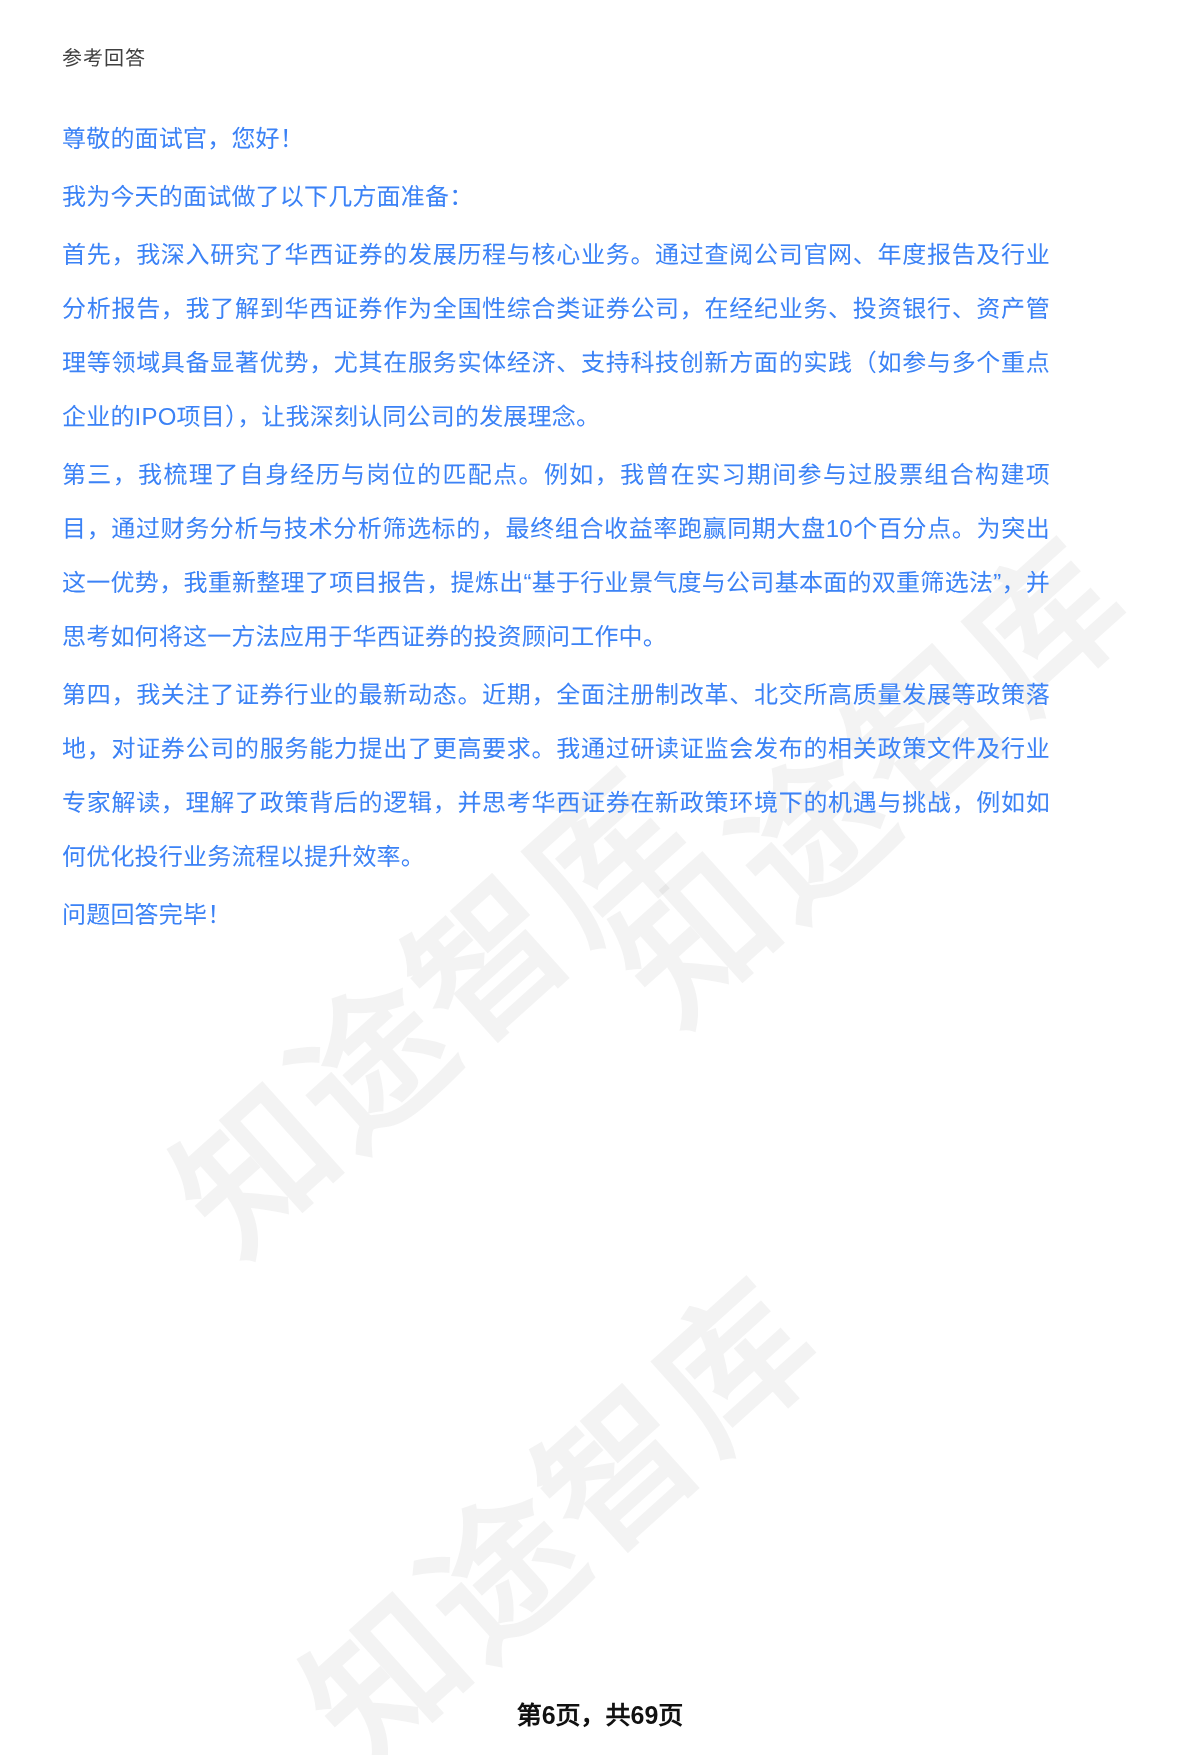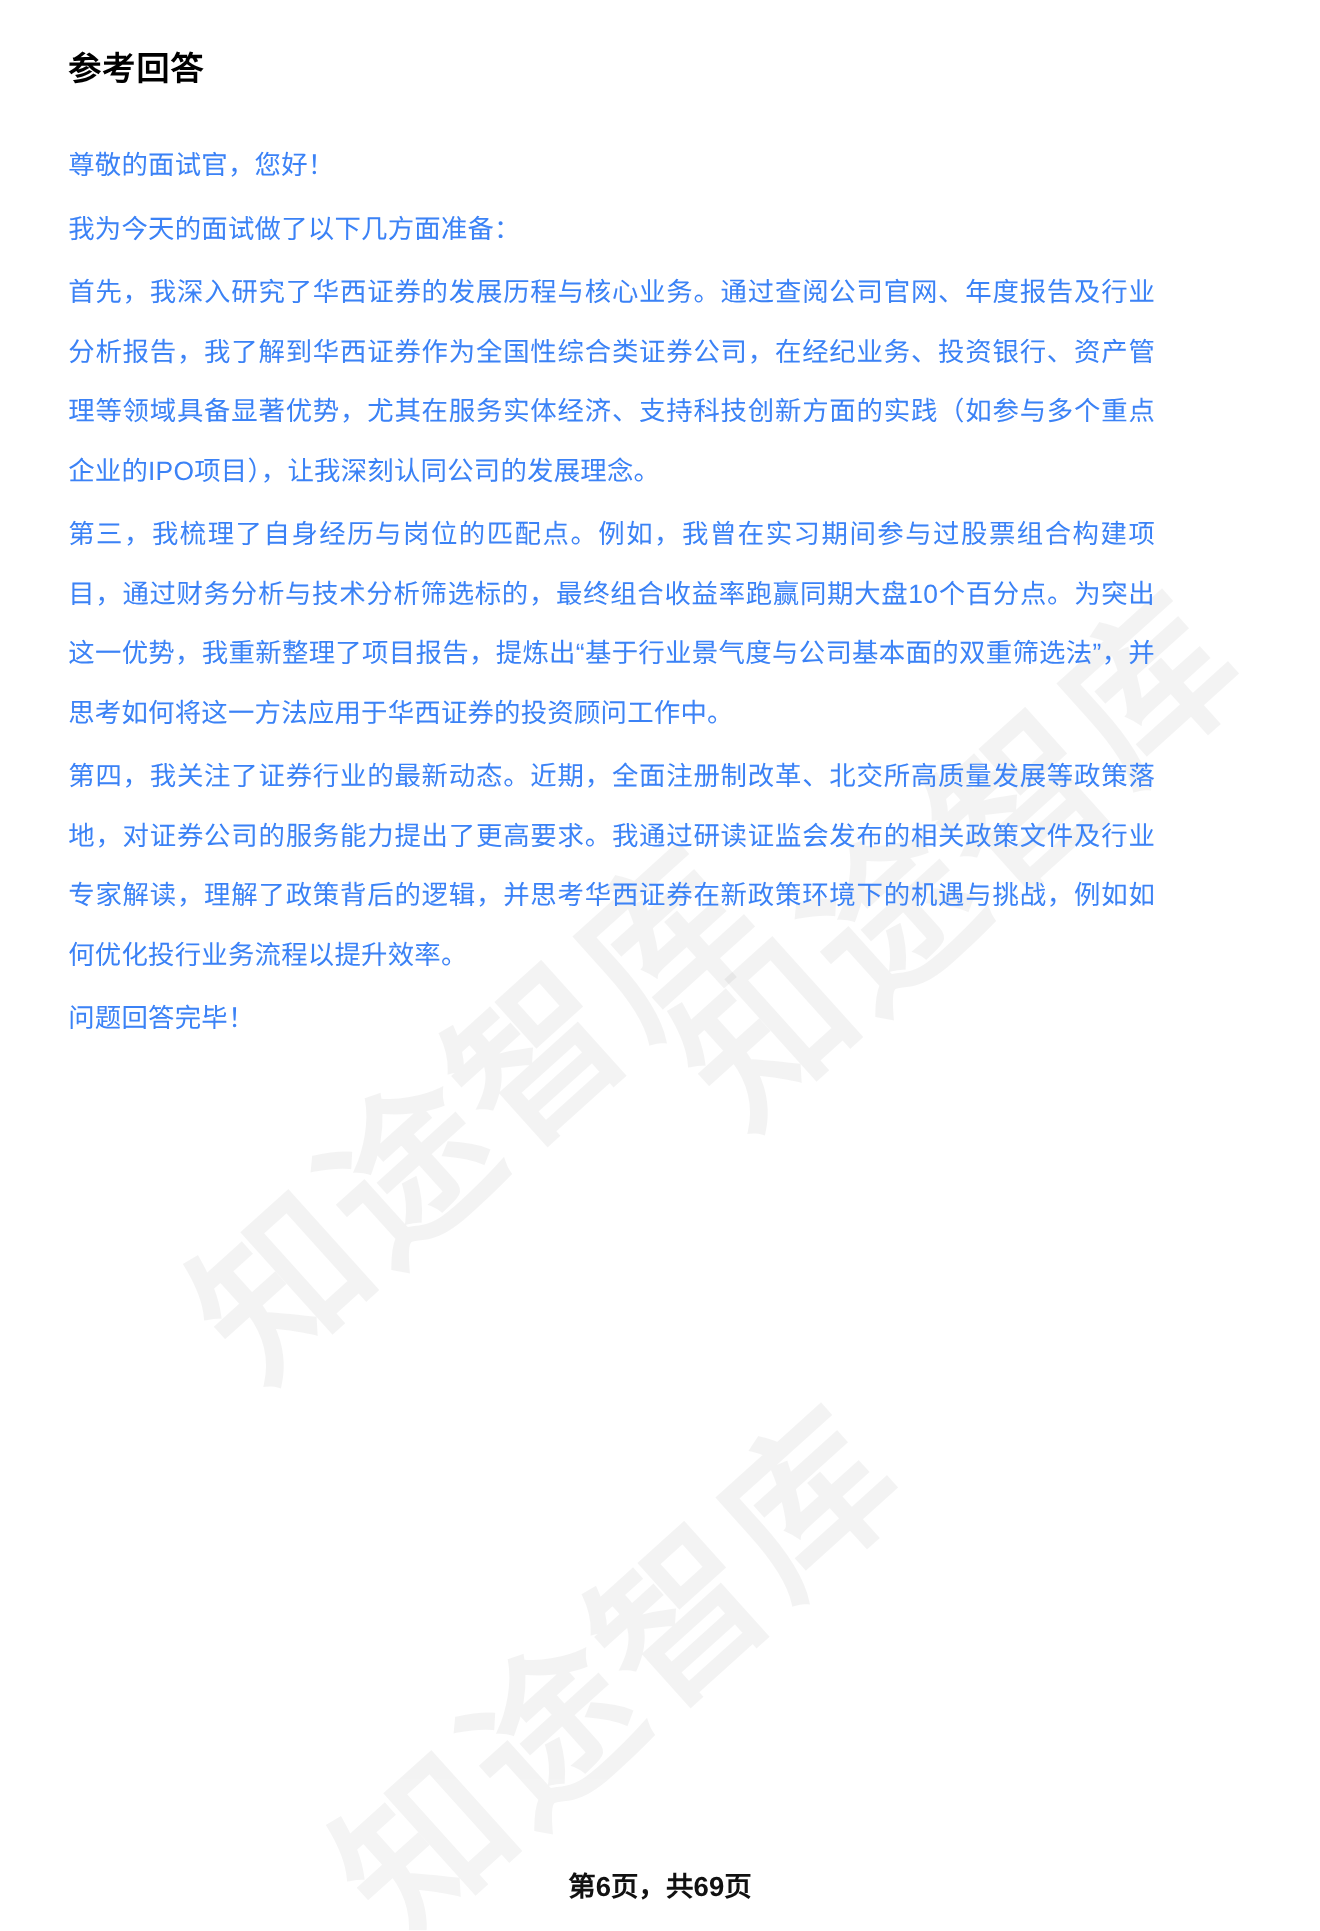--- a/index.html
+++ b/index.html
@@ -48,23 +48,23 @@
   .wm-c { left: 250px; top: 1640px; font-size: 150px; transform: rotate(-42deg); }
 
   .content {
     position: relative;
     z-index: 2;
     padding: 46px 150px 0 62px;
     box-sizing: border-box;
   }
 
   .doc-heading {
-    color: #000000;
-    font-size: 30px;
-    font-weight: 700;
+    color: #404040;
+    font-size: 20px;
+    font-weight: 400;
     letter-spacing: 1px;
     margin: 0 0 42px 0;
     line-height: 1.2;
   }
 
   p.para {
     margin: 0 0 4px 0;
     font-size: 24px;
     line-height: 54px;
     text-align: justify;

